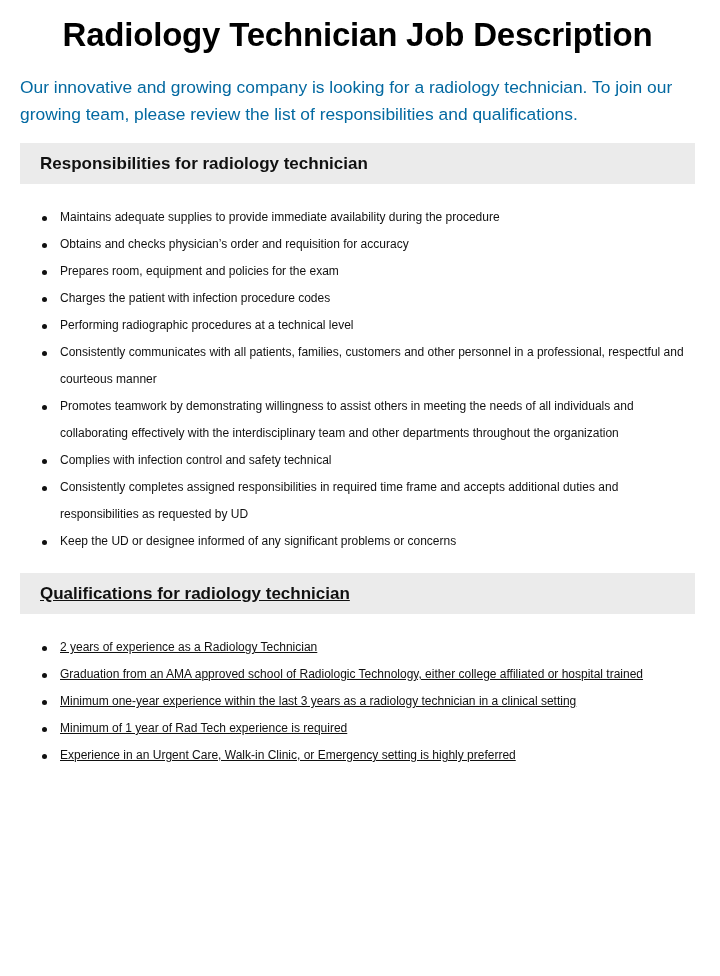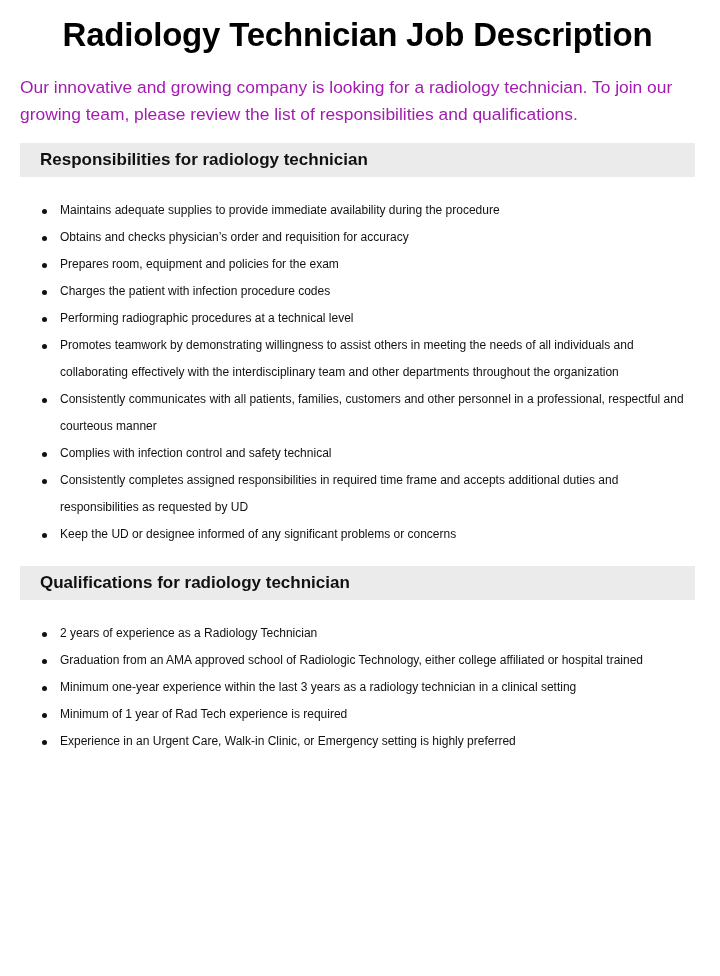--- a/index.html
+++ b/index.html
@@ -18,26 +18,26 @@
       font-size: 33px;
       font-weight: bold;
       line-height: 40px;
       letter-spacing: -0.2px;
       color: #000;
     }
     .intro {
       margin: 19px 0 0 0;
       font-size: 17.4px;
       line-height: 27px;
-      color: #a21caf;
+      color: #0369a1;
     }
     .section-header {
       margin-top: 15px;
       background: #ebebeb;
-      height: 34px;
+      height: 41px;
       display: flex;
       align-items: center;
       padding-left: 20px;
       font-size: 17px;
       font-weight: bold;
       color: #111;
     }
     ul.items {
       list-style: none;
       margin: 20px 0 0 0;
@@ -52,39 +52,39 @@
     }
     ul.items li .bullet {
       position: absolute;
       left: 22px;
       top: 12px;
       width: 5px;
       height: 5px;
       background: #111;
       border-radius: 50%;
     }
-    .sec2 { margin-top: 18px; }
+    .sec2 { margin-top: 18px; text-decoration: underline; }
   </style>
 </head>
 <body>
 
 <div class="page">
   <h1>Radiology Technician Job Description</h1>
   <p class="intro">Our innovative and growing company is looking for a radiology technician. To join our growing team, please review the list of responsibilities and qualifications.</p>
 
   <div class="section">
     <div class="section-header">Responsibilities for radiology technician</div>
     <ul class="items">
       <li><span class="bullet"></span><span>Maintains adequate supplies to provide immediate availability during the procedure</span></li>
       <li><span class="bullet"></span><span>Obtains and checks physician’s order and requisition for accuracy</span></li>
       <li><span class="bullet"></span><span>Prepares room, equipment and policies for the exam</span></li>
       <li><span class="bullet"></span><span>Charges the patient with infection procedure codes</span></li>
       <li><span class="bullet"></span><span>Performing radiographic procedures at a technical level</span></li>
+      <li><span class="bullet"></span><span>Consistently communicates with all patients, families, customers and other personnel in a professional, respectful and courteous manner</span></li>
       <li><span class="bullet"></span><span>Promotes teamwork by demonstrating willingness to assist others in meeting the needs of all individuals and collaborating effectively with the interdisciplinary team and other departments throughout the organization</span></li>
-      <li><span class="bullet"></span><span>Consistently communicates with all patients, families, customers and other personnel in a professional, respectful and courteous manner</span></li>
       <li><span class="bullet"></span><span>Complies with infection control and safety technical</span></li>
       <li><span class="bullet"></span><span>Consistently completes assigned responsibilities in required time frame and accepts additional duties and responsibilities as requested by UD</span></li>
       <li><span class="bullet"></span><span>Keep the UD or designee informed of any significant problems or concerns</span></li>
     </ul>
   </div>
 
   <div class="section sec2">
     <div class="section-header">Qualifications for radiology technician</div>
     <ul class="items">
       <li><span class="bullet"></span><span>2 years of experience as a Radiology Technician</span></li>

